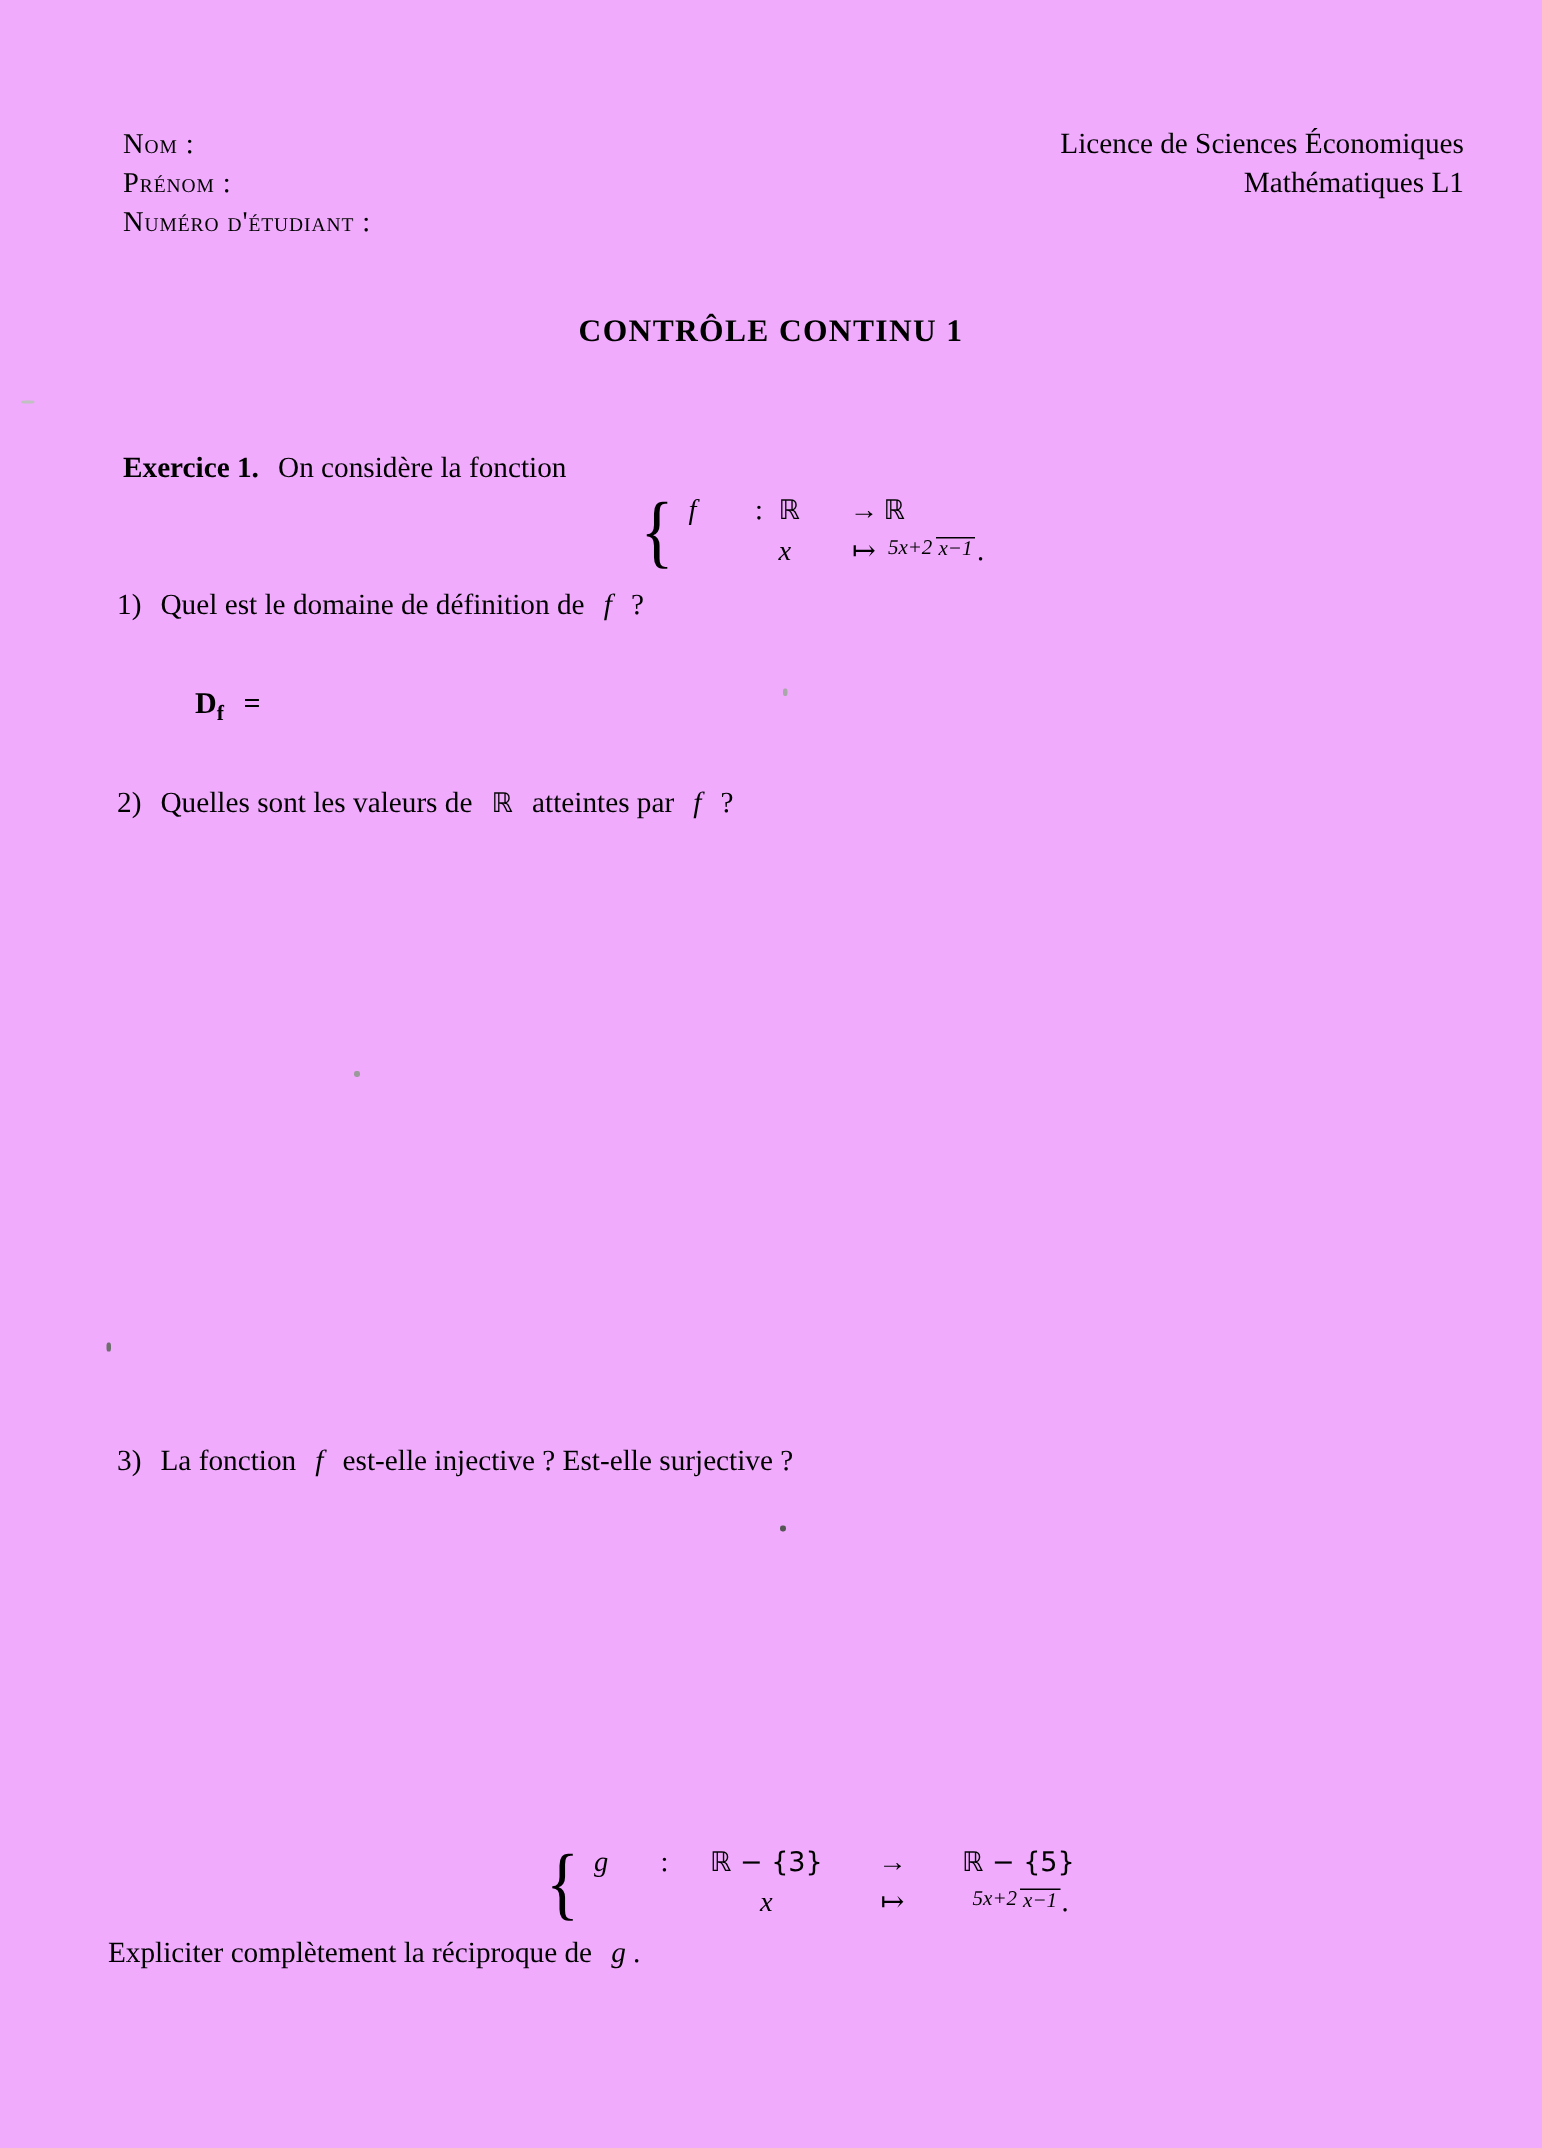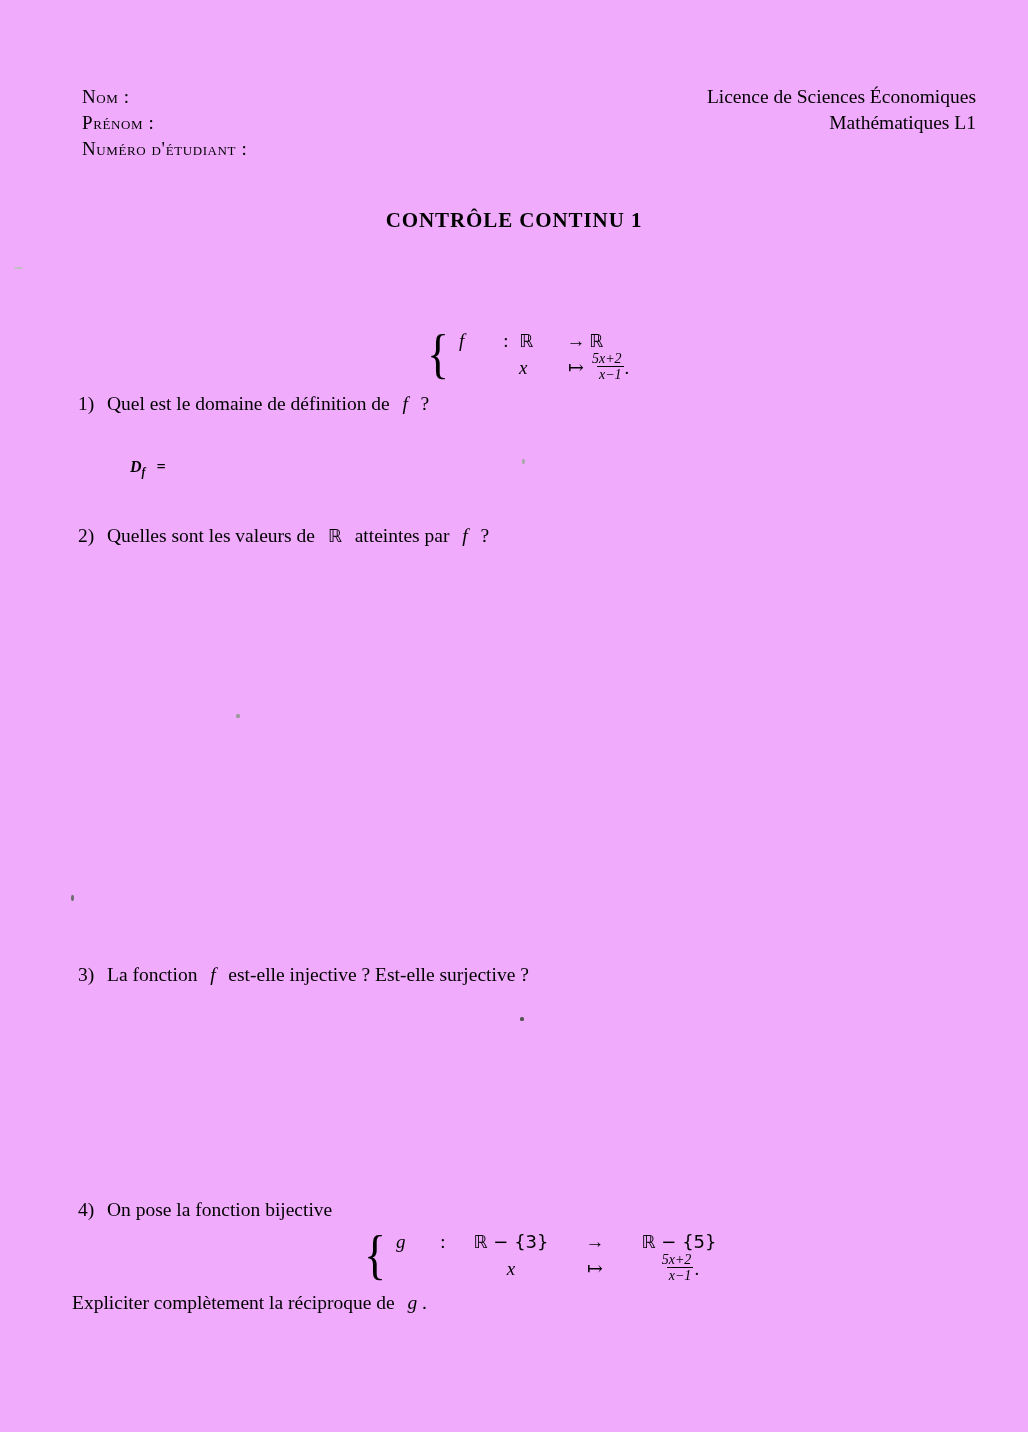--- a/index.html
+++ b/index.html
@@ -108,41 +108,40 @@
   .fsys-f .row2 .c-dom   { width: 44px; text-align: left; }
 
   
   .fsys-g .c-dom   { width: 110px; }
   .fsys-g .c-arrow { width: 58px; }
   .fsys-g .c-cod   { width: 110px; }
 
   
   .frac {
     display: inline-flex;
-    flex-direction: column;
-    align-items: flex-end;
+    flex-direction: row;
+    align-items: flex-start;
     vertical-align: middle;
     font-size: 14px;
     line-height: 1.08;
     margin: 0 1px;
     position: relative;
     top: -1px;
   }
   .frac .num { padding: 0 2px; }
   .frac .den {
     padding: 0 2px;
     border-top: 1.1px solid #000;
   }
 
   
   .df-line {
     position: absolute;
-    font-size: 16px;
+    font-size: 20px;
     font-weight: bold;
-    font-style: italic;
   }
   .df-line sub {
     font-size: 0.72em;
     font-weight: bold;
   }
 
   
   .speck {
     position: absolute;
     background: #8a8a8a;
@@ -160,20 +159,25 @@
     <div class="sc">Numéro d'étudiant :</div>
   </div>
 
   <div class="hdr-right">
     <div>Licence de Sciences Économiques</div>
     <div>Mathématiques L1</div>
   </div>
 
   <div class="doc-title">CONTRÔLE CONTINU 1</div>
 
+  <div class="para" style="left:82px; top:300px;">
+    <span class="bold">Exercice 1.</span>
+    <span class="thinsp"></span>
+    <span>On considère la fonction</span>
+  </div>
 
   <div class="fsys fsys-f" style="left:425px; top:327px;">
     <span class="brace">{</span>
     <span class="sysrows">
       <span class="sysrow row1">
         <span class="c-name mi">f</span>
         <span class="c-colon">:</span>
         <span class="c-dom bb">ℝ</span>
         <span class="c-arrow">→</span>
         <span class="c-cod bb">ℝ</span>
@@ -227,25 +231,20 @@
   <div class="para" style="left:78px; top:962px;">
     <span>3)</span>
     <span class="thinsp"></span>
     <span>La fonction</span>
     <span class="thinsp"></span>
     <span class="mi">f</span>
     <span class="thinsp"></span>
     <span>est-elle injective ? Est-elle surjective ?</span>
   </div>
 
-  <div class="para" style="left:78px; top:1197px;">
-    <span>4)</span>
-    <span class="thinsp"></span>
-    <span>On pose la fonction bijective</span>
-  </div>
 
   <div class="fsys fsys-g" style="left:362px; top:1228px;">
     <span class="brace">{</span>
     <span class="sysrows">
       <span class="sysrow">
         <span class="c-name mi">g</span>
         <span class="c-colon">:</span>
         <span class="c-dom bb">ℝ − {3}</span>
         <span class="c-arrow">→</span>
         <span class="c-cod bb">ℝ − {5}</span>

